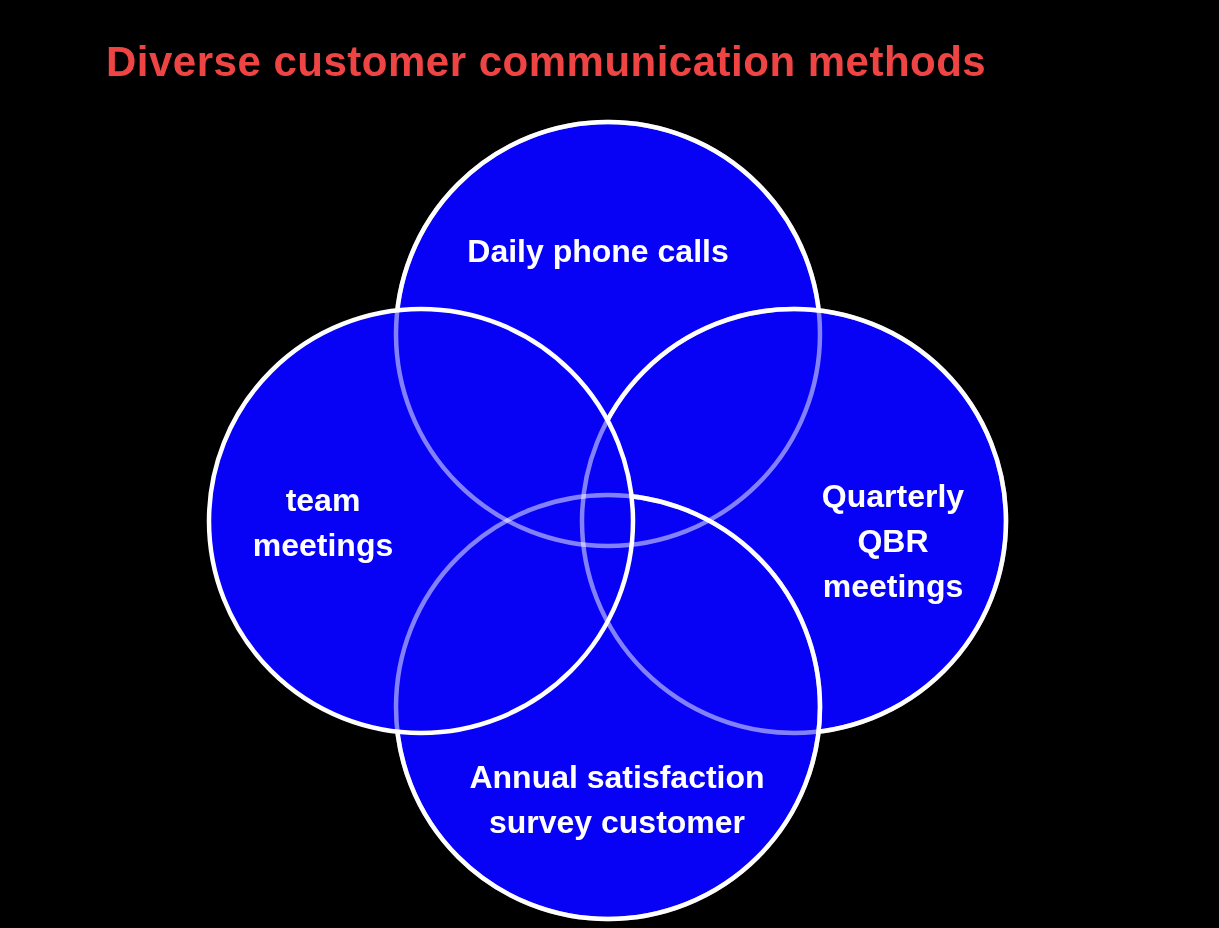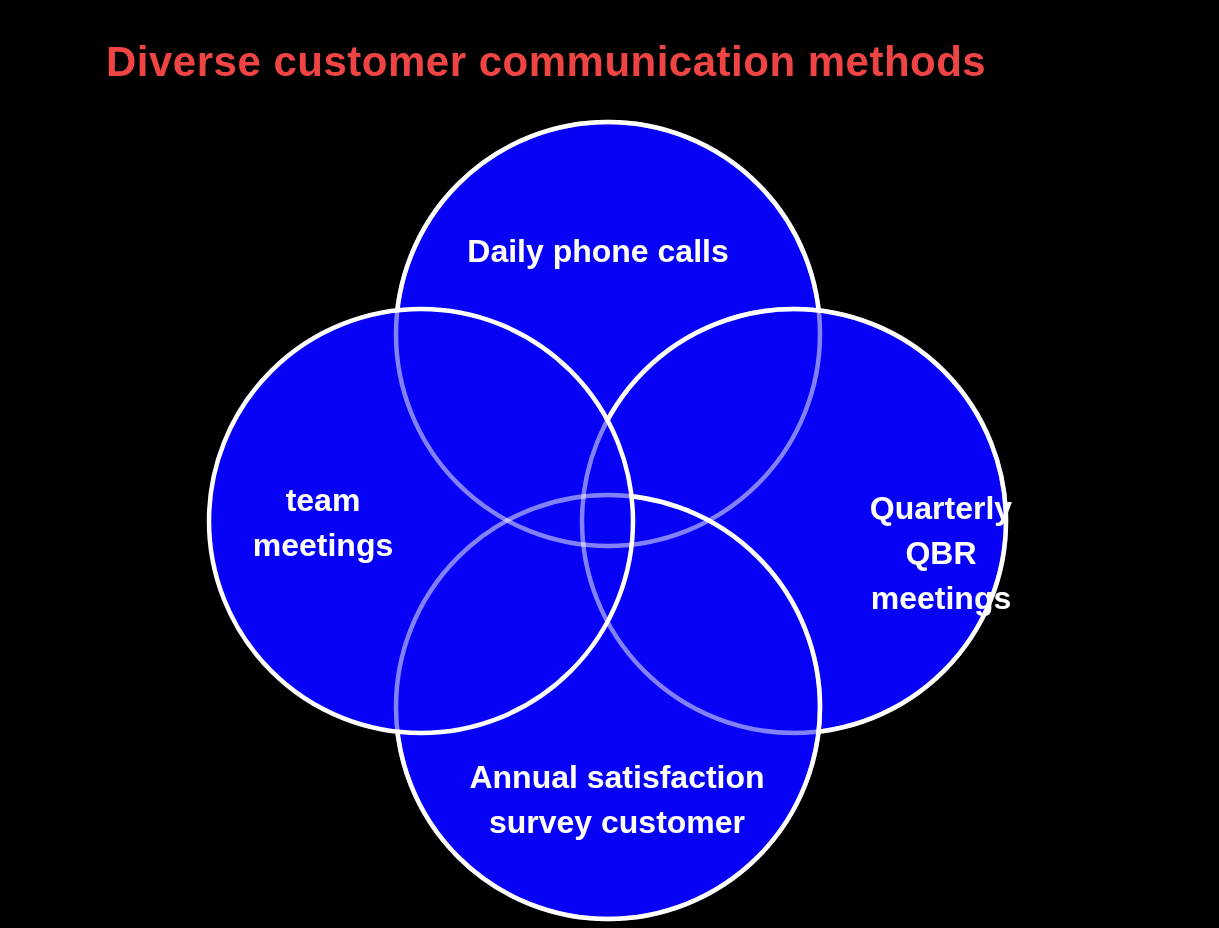--- a/index.html
+++ b/index.html
@@ -94,21 +94,21 @@
 
   <div class="venn-label" style="left:598px; top:251px;">
     <span class="label-line">Daily phone calls</span>
   </div>
 
   <div class="venn-label" style="left:323px; top:523px;">
     <span class="label-line">team</span>
     <span class="label-line">meetings</span>
   </div>
 
-  <div class="venn-label" style="left:893px; top:553px;margin-left:48px;">
+  <div class="venn-label" style="left:893px; top:541px;">
     <span class="label-line">Quarterly</span>
     <span class="label-line">QBR</span>
     <span class="label-line">meetings</span>
   </div>
 
   <div class="venn-label" style="left:617px; top:800px;">
     <span class="label-line">Annual satisfaction</span>
     <span class="label-line">survey customer</span>
   </div>
 

